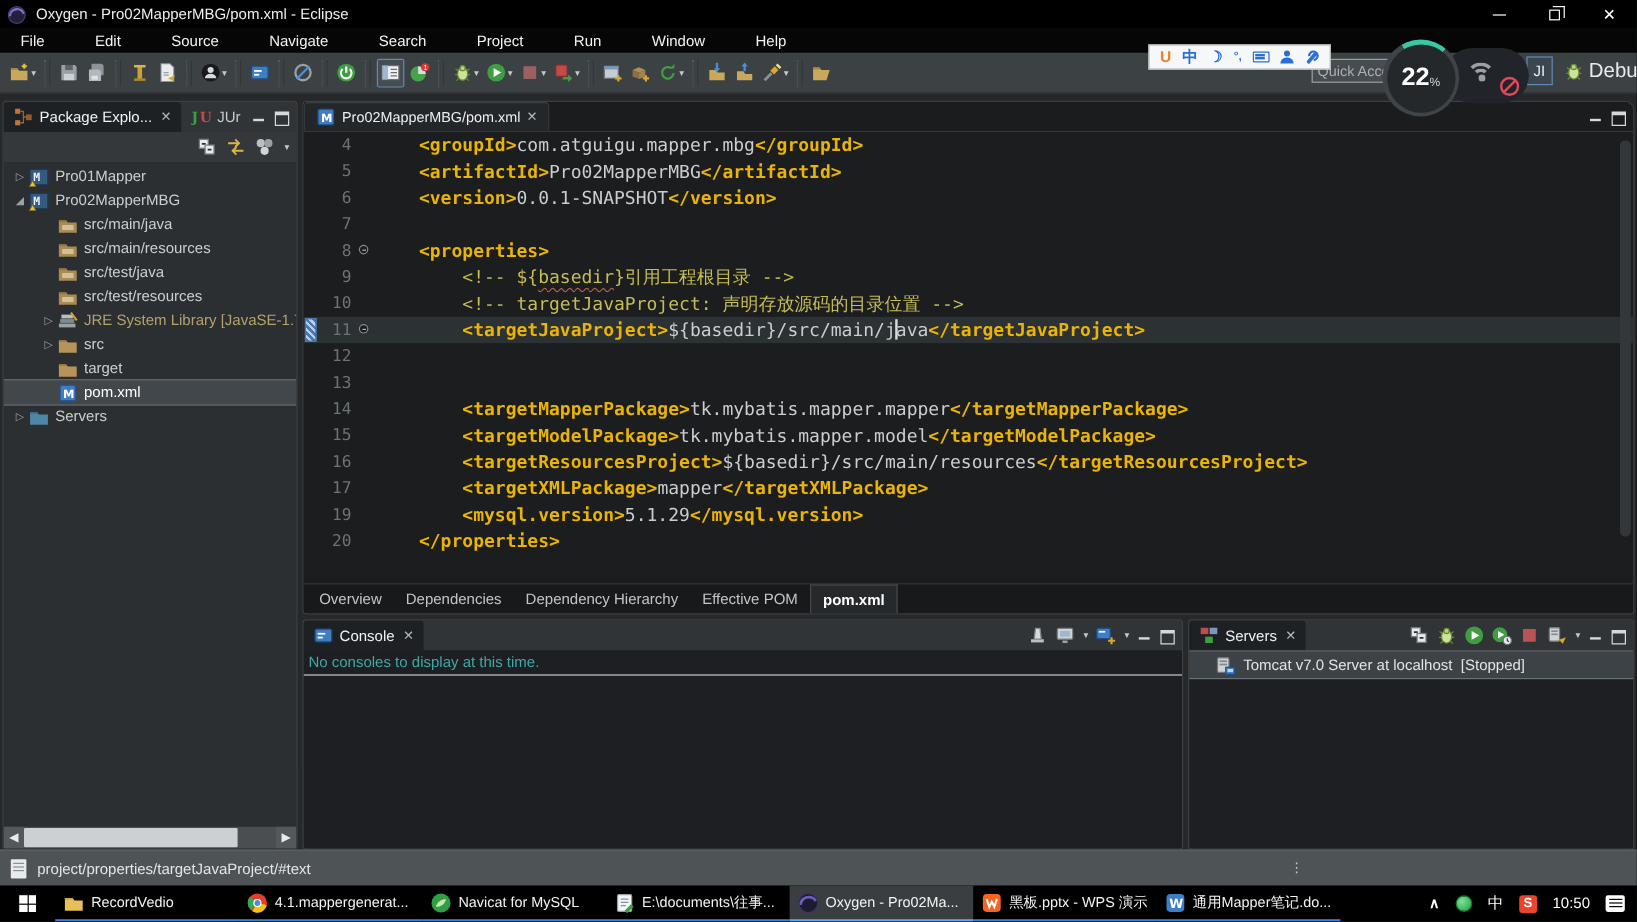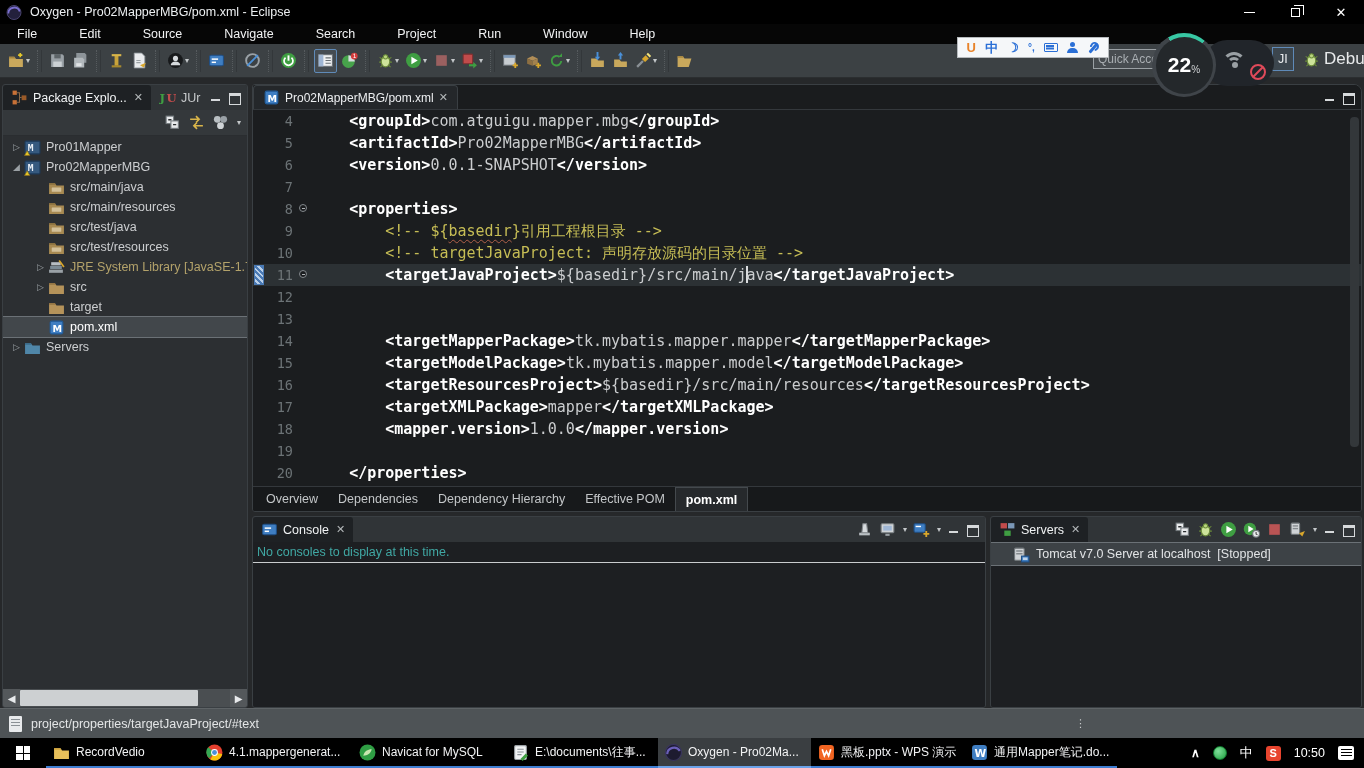--- a/index.html
+++ b/index.html
@@ -94,21 +94,21 @@
   .ecode { position:absolute; left:0; right:0; top:24px; bottom:25px; background:#1b1d1f; border-top:1px solid #34383c; font-family:"DejaVu Sans Mono", monospace; font-size:15px; overflow:hidden; }
   .eline { display:flex; height:22px; line-height:22px; }
   .eline.cur { background:#2c3134; }
   .eline .ann { width:13px; flex:none; position:relative; }
   .eline .ann .mk { position:absolute; left:1px; top:1px; width:10px; height:20px; border:1px solid #4a7ab5; background:repeating-linear-gradient(45deg,#4a7ab5 0 2px,#b9cfe8 2px 4px); }
   .eline .lnum { width:30px; flex:none; text-align:right; padding-right:3px; color:#6c7376; font-size:13.5px; }
   .eline .fold { width:17px; flex:none; position:relative; }
   .eline .fold .fd { position:absolute; left:3px; top:6px; width:8px; height:8px; border:1px solid #84898d; border-radius:50%; background:#1b1d1f; }
   .eline .fold .fd:before { content:""; position:absolute; left:1.5px; top:3px; width:3.5px; border-top:1px solid #aeb2b5; }
   .eline .ctext { white-space:pre; }
-  .tag { color:#ffffff; font-weight:bold; }
+  .tag { color:#eab308; font-weight:bold; }
   .txt { color:#cbcdcf; }
   .com { color:#c6bd55; }
   .comu { color:#c6bd55; text-decoration:underline wavy #b0604a 1px; text-underline-offset:3px; }
   .caret { display:inline-block; width:2px; height:17px; background:#dadcde; vertical-align:-3px; margin:0 -1px; }
   .vscroll { position:absolute; right:2px; top:30px; bottom:30px; width:9px; }
   .vthumb { position:absolute; left:0; right:0; top:2px; height:330px; background:#33373a; border-radius:4px; }
   .btabs { position:absolute; left:0; right:0; bottom:0; height:25px; background:#17191b; border-top:1px solid #34383c; display:flex; align-items:center; padding-left:3px; }
   .btab { padding:0 10px; height:24px; line-height:24px; color:#c3c6c8; font-size:12.5px; }
   .btab.on { color:#fff; font-weight:bold; background:#26292c; border:1px solid #44494d; border-bottom:none; }
 
@@ -697,28 +697,23 @@
           <span class="ctext"><span class="txt">        </span><span class="tag">&lt;targetResourcesProject&gt;</span><span class="txt">${basedir}/src/main/resources</span><span class="tag">&lt;/targetResourcesProject&gt;</span></span>
         </div>
         <div class="eline">
           <span class="ann"></span>
           <span class="lnum">17</span>
           <span class="fold"></span>
           <span class="ctext"><span class="txt">        </span><span class="tag">&lt;targetXMLPackage&gt;</span><span class="txt">mapper</span><span class="tag">&lt;/targetXMLPackage&gt;</span></span>
         </div>
         <div class="eline">
           <span class="ann"></span>
-          <span class="lnum">18</span>
-          <span class="fold"></span>
-          <span class="ctext"><span class="txt">        </span><span class="tag">&lt;mapper.version&gt;</span><span class="txt">1.0.0</span><span class="tag">&lt;/mapper.version&gt;</span></span>
-        </div>
-        <div class="eline">
-          <span class="ann"></span>
           <span class="lnum">19</span>
           <span class="fold"></span>
+          <span class="ctext"><span class="txt">        </span><span class="tag">&lt;mysql.version&gt;</span><span class="txt">5.1.29</span><span class="tag">&lt;/mysql.version&gt;</span></span>
         </div>
         <div class="eline">
           <span class="ann"></span>
           <span class="lnum">20</span>
           <span class="fold"></span>
           <span class="ctext"><span class="txt">    </span><span class="tag">&lt;/properties&gt;</span></span>
         </div>
       </div>
     <div class="vscroll">
         <span class="vthumb"></span>

